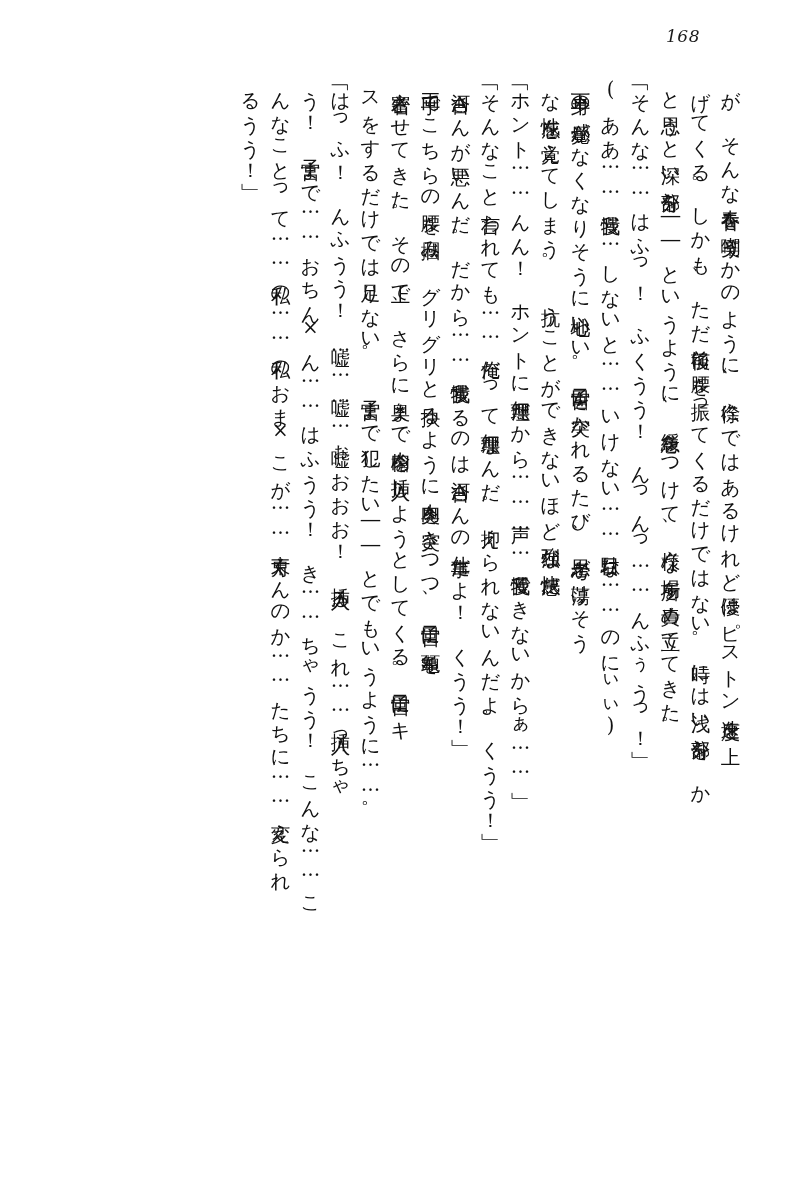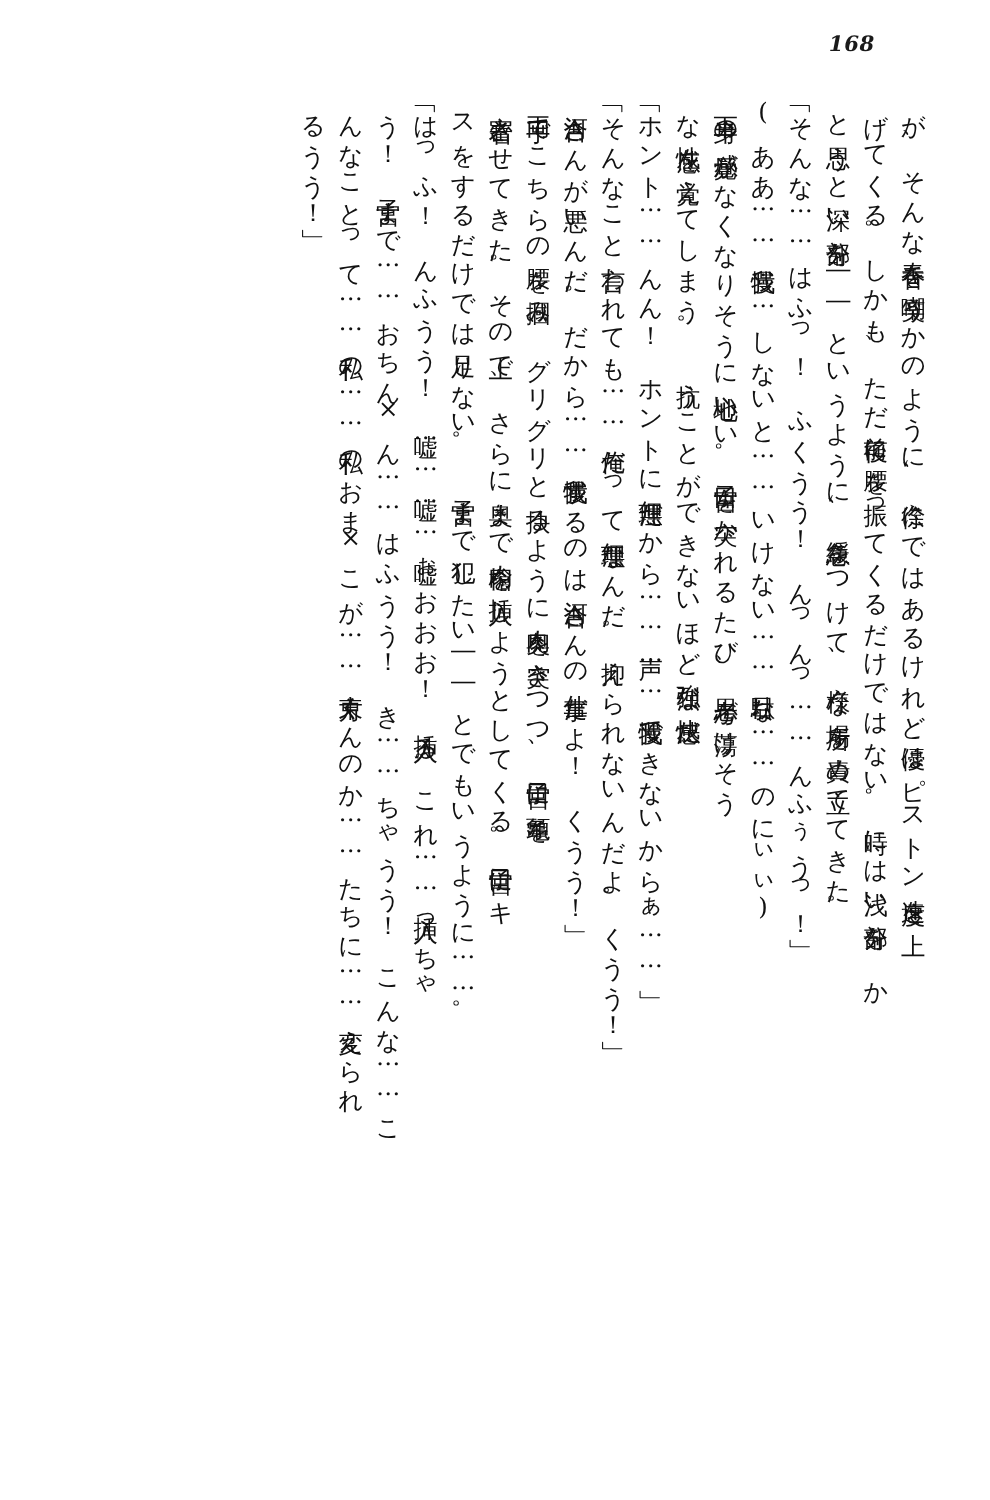--- a/index.html
+++ b/index.html
@@ -24,21 +24,21 @@
   }
 
   
   #page-number {
     position: absolute;
     top: 26px;
     right: 92px;
     font-family: "DejaVu Serif", "Liberation Serif", serif;
     font-size: 17px;
     font-style: italic;
-    font-weight: 700;
+    font-weight: 400;
     letter-spacing: 0.5px;
     color: #1a1a1a;
   }
 
   
   #body-text {
     position: absolute;
     top: 78px;
     left: 40px;
     right: 52px;

